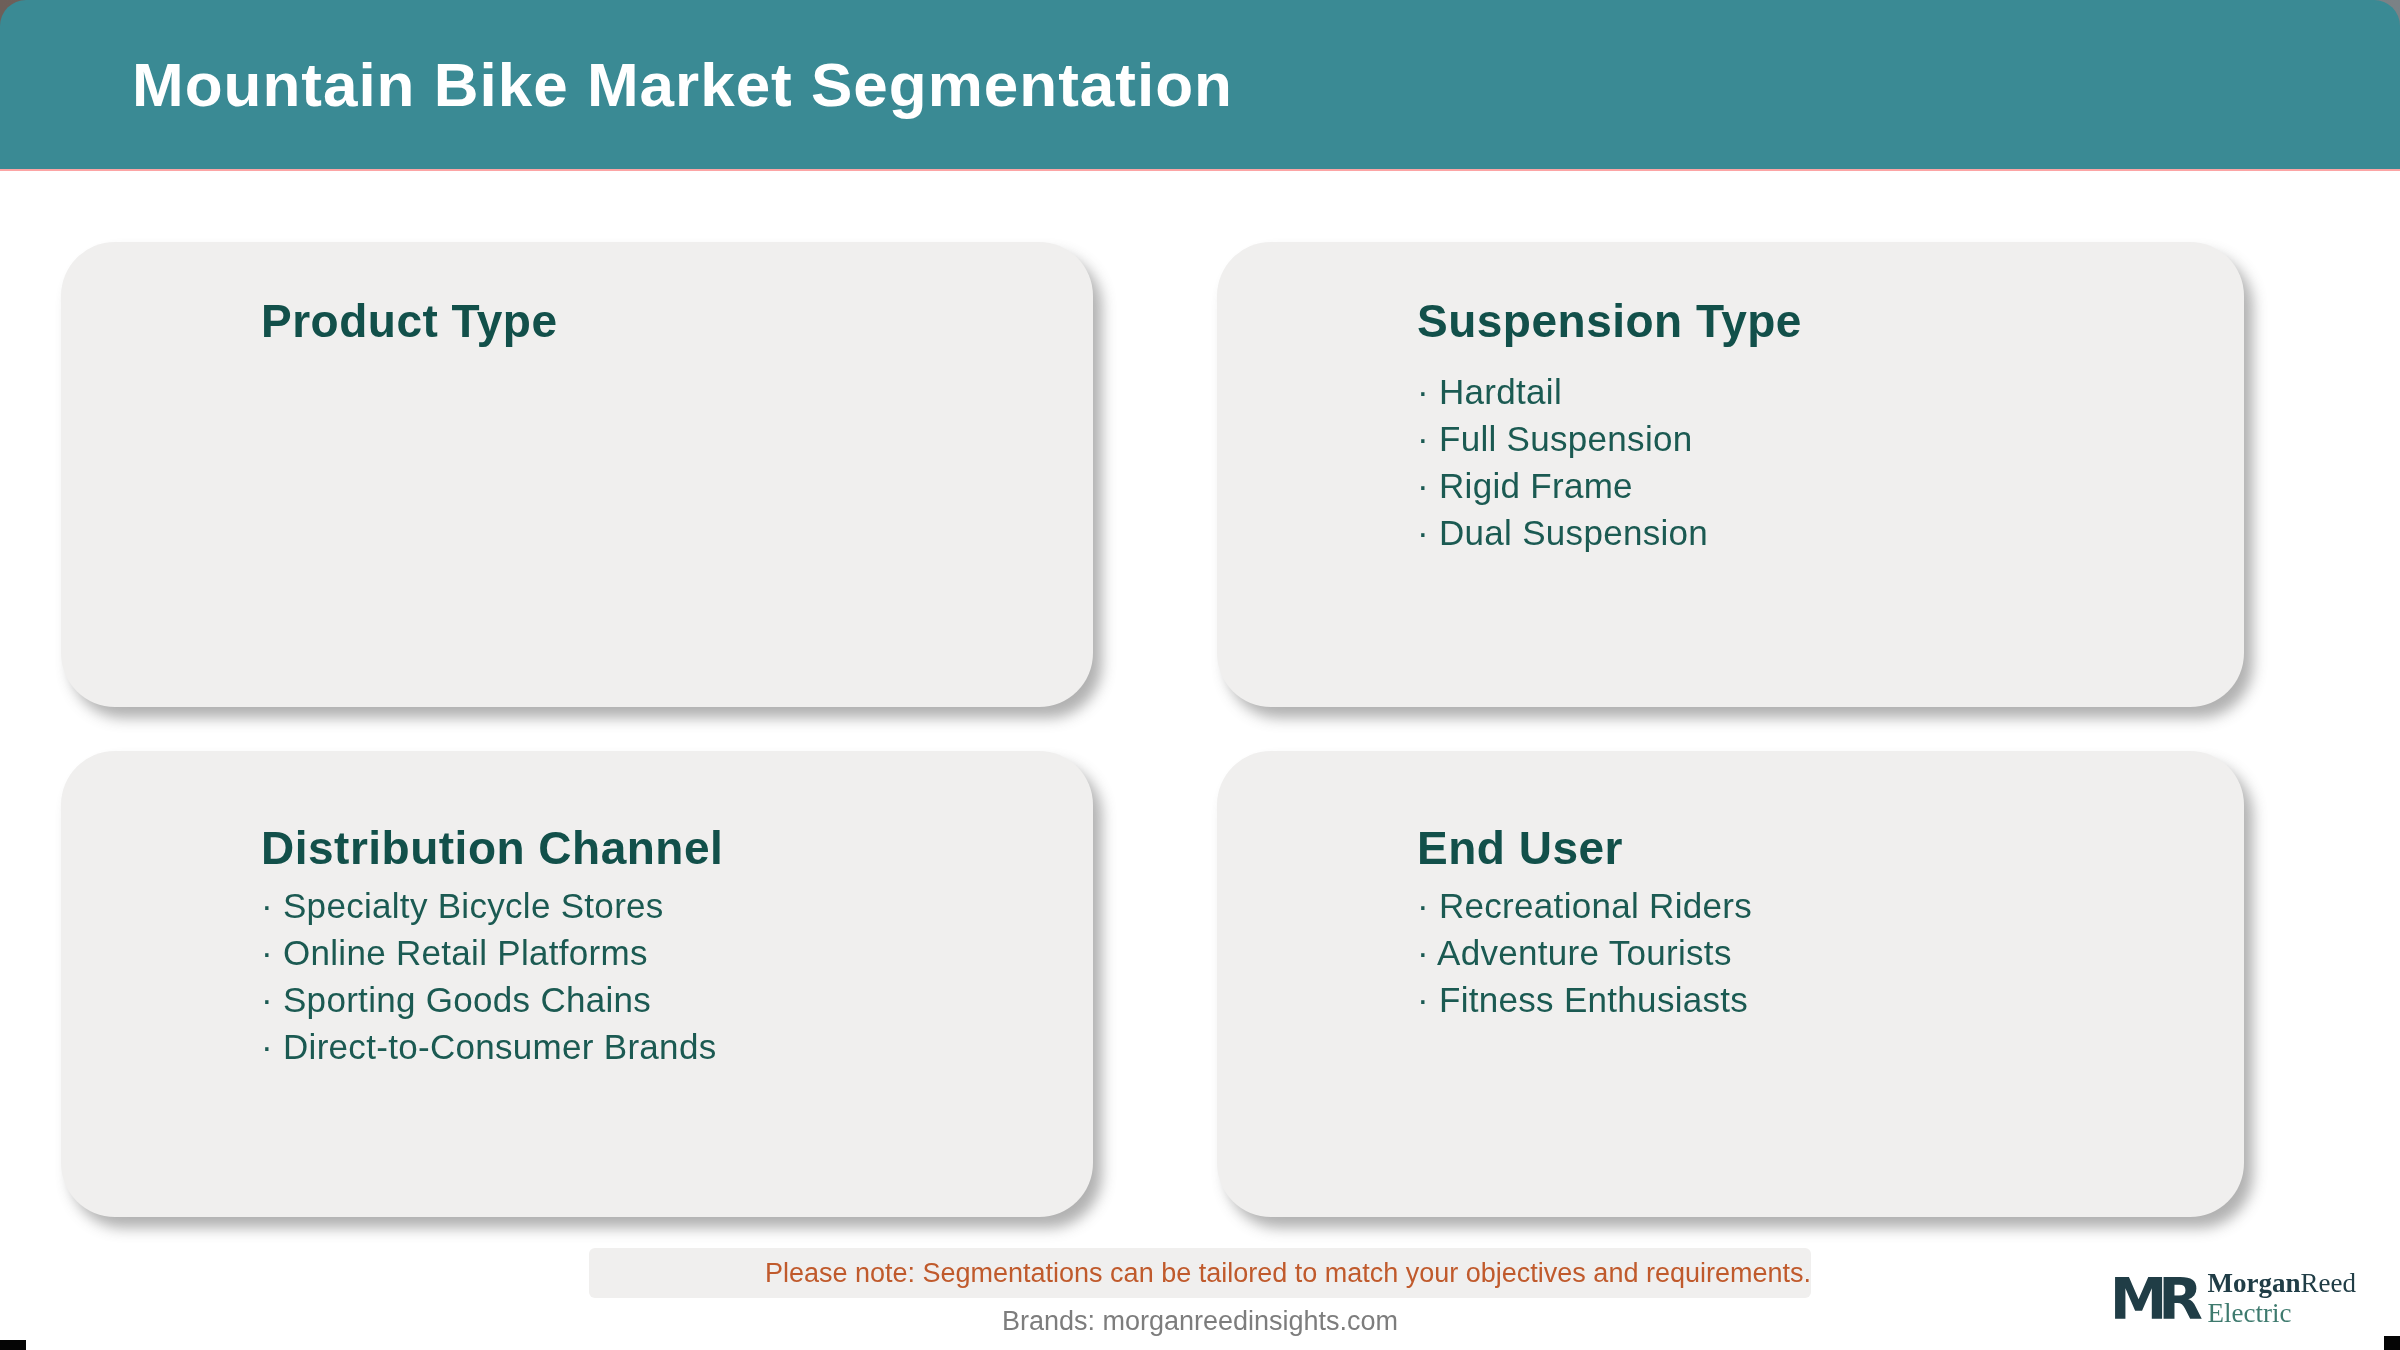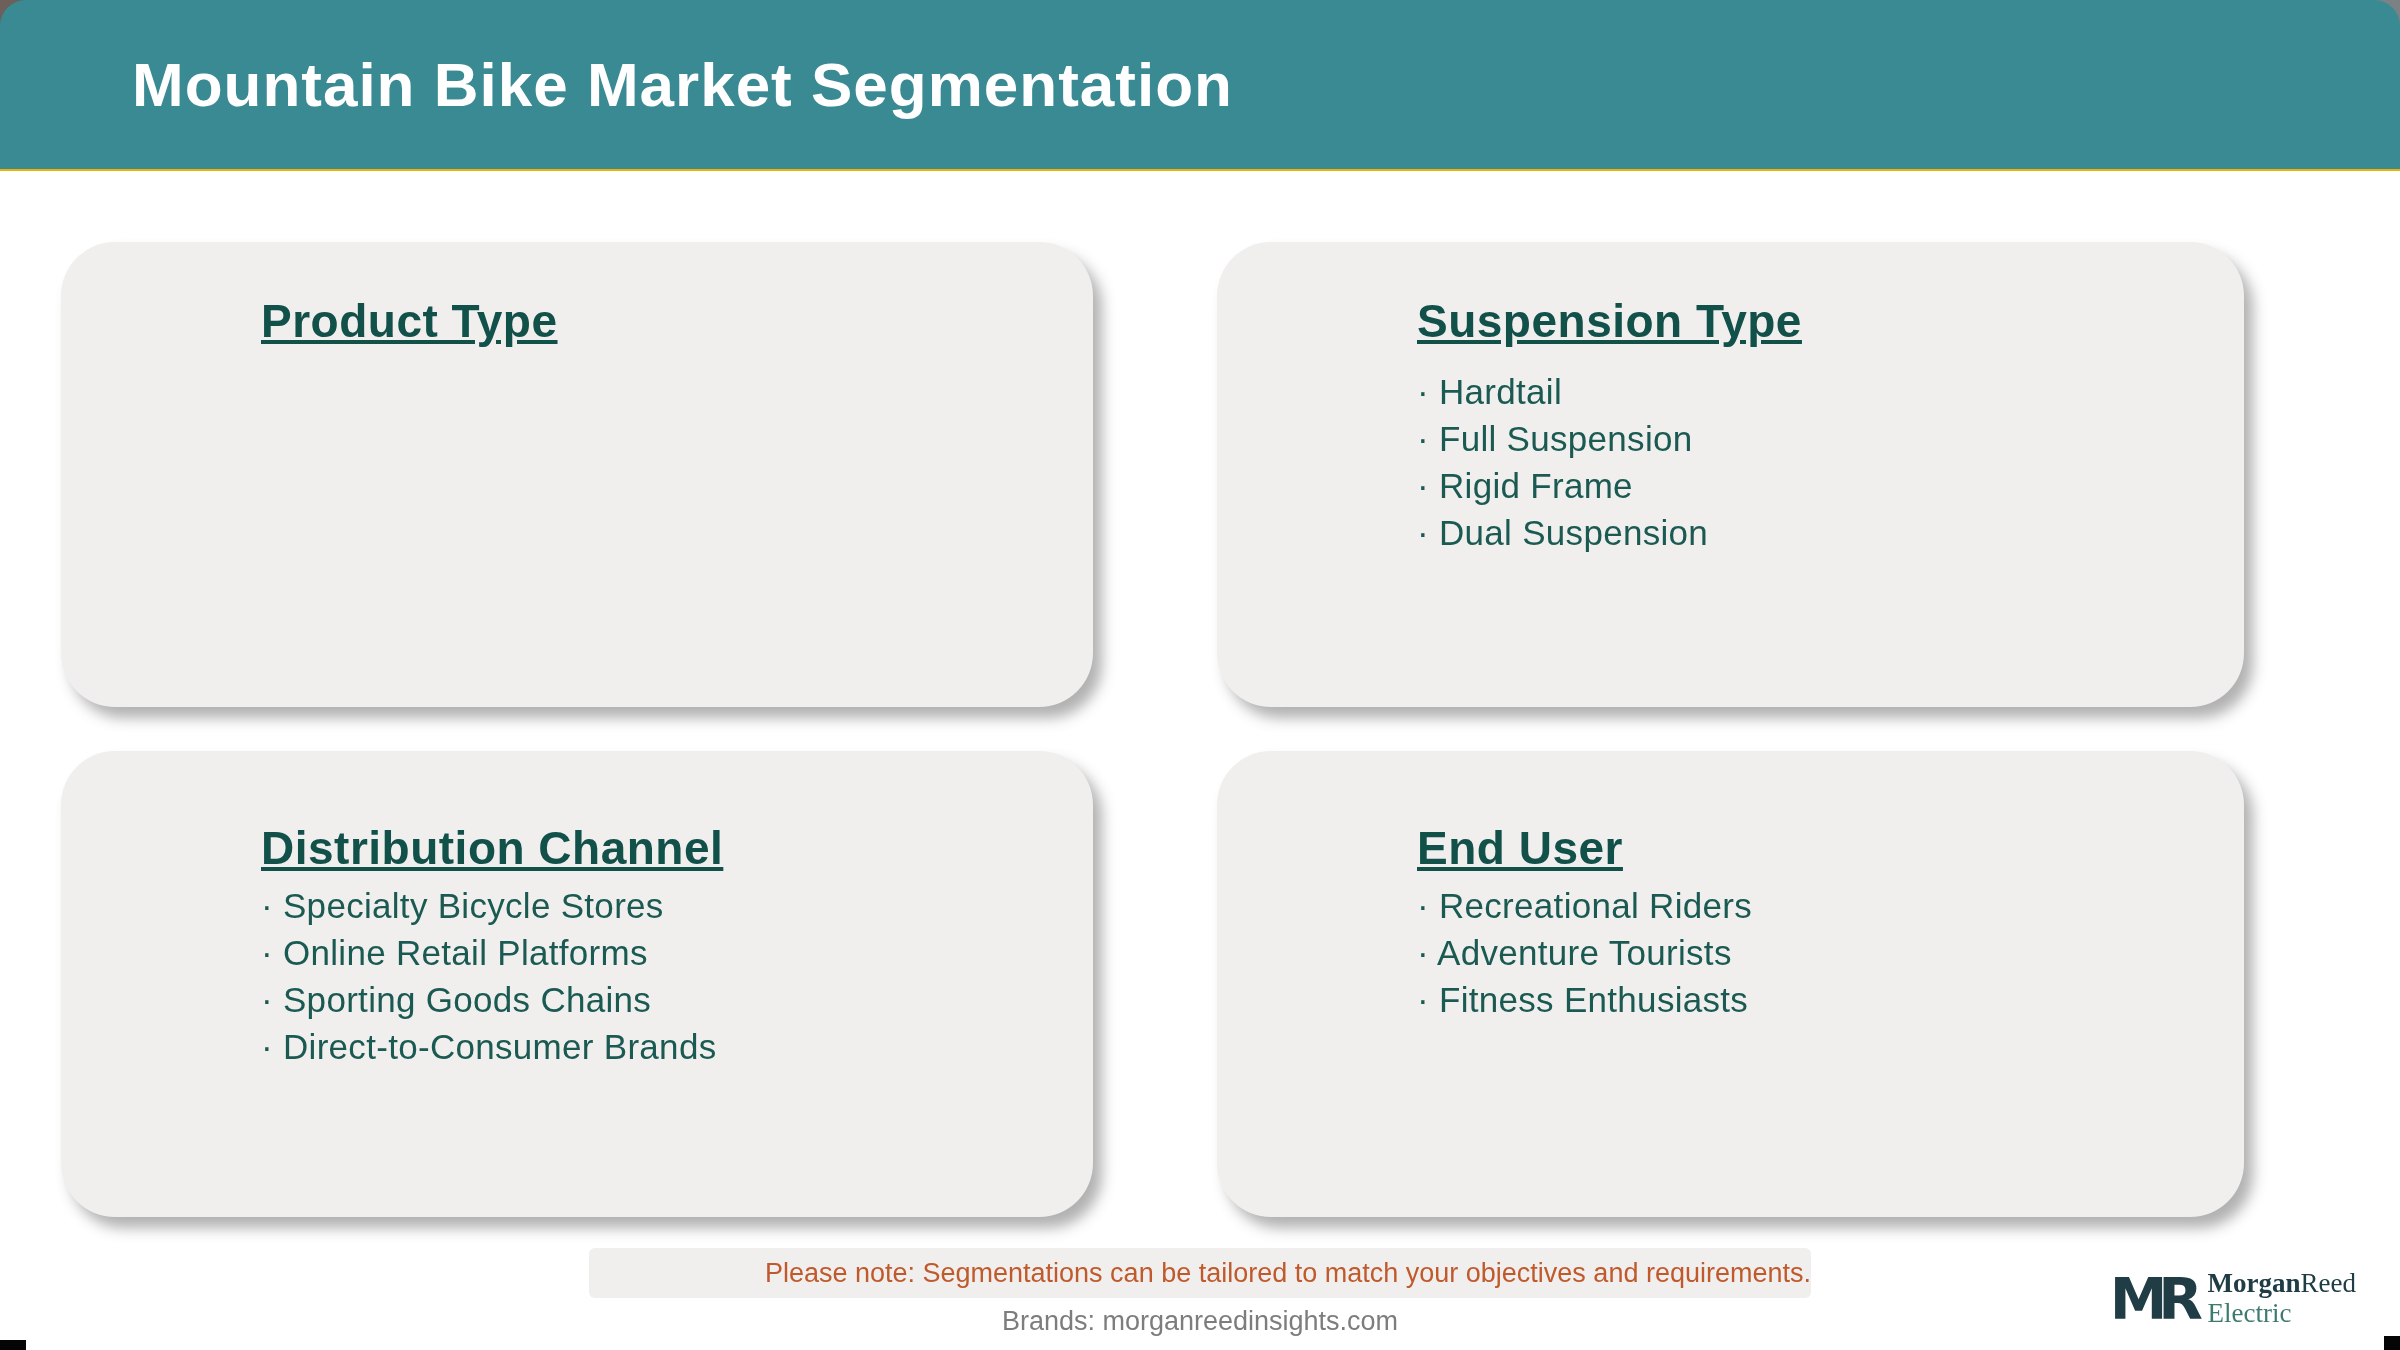--- a/index.html
+++ b/index.html
@@ -15,21 +15,21 @@
   .header-backdrop {
     position:absolute; top:0; left:0;
     width:2400px; height:60px;
     background:linear-gradient(90deg,#6d5f59,#7b8286);
   }
   .header {
     position:absolute; top:0; left:0;
     width:2400px; height:171px;
     background:#3a8a94;
     border-radius:26px 26px 0 0;
-    border-bottom:2px solid #eab308;
+    border-bottom:2px solid #fca5a5;
     box-sizing:border-box;
     display:flex; align-items:center;
     padding-left:132px;
   }
   .page-title {
     color:#ffffff;
     font-size:62px;
     font-weight:700;
     letter-spacing:1px;
   }
@@ -48,21 +48,20 @@
     box-shadow:9px 11px 14px rgba(70,70,70,0.42);
     box-sizing:border-box;
     padding:52px 56px 0 200px;
   }
   .card-title {
     font-size:46px;
     font-weight:700;
     color:#12504a;
     letter-spacing:0.5px;
     margin:0 0 20px 0;
-    text-decoration:underline;
   }
   .card:nth-child(3), .card:nth-child(4) { padding-top:70px; }
   .card:nth-child(3) .card-title, .card:nth-child(4) .card-title { margin-bottom:7px; }
   .card-item {
     font-size:35px;
     color:#1b5a52;
     line-height:47px;
     letter-spacing:0.3px;
   }
 

